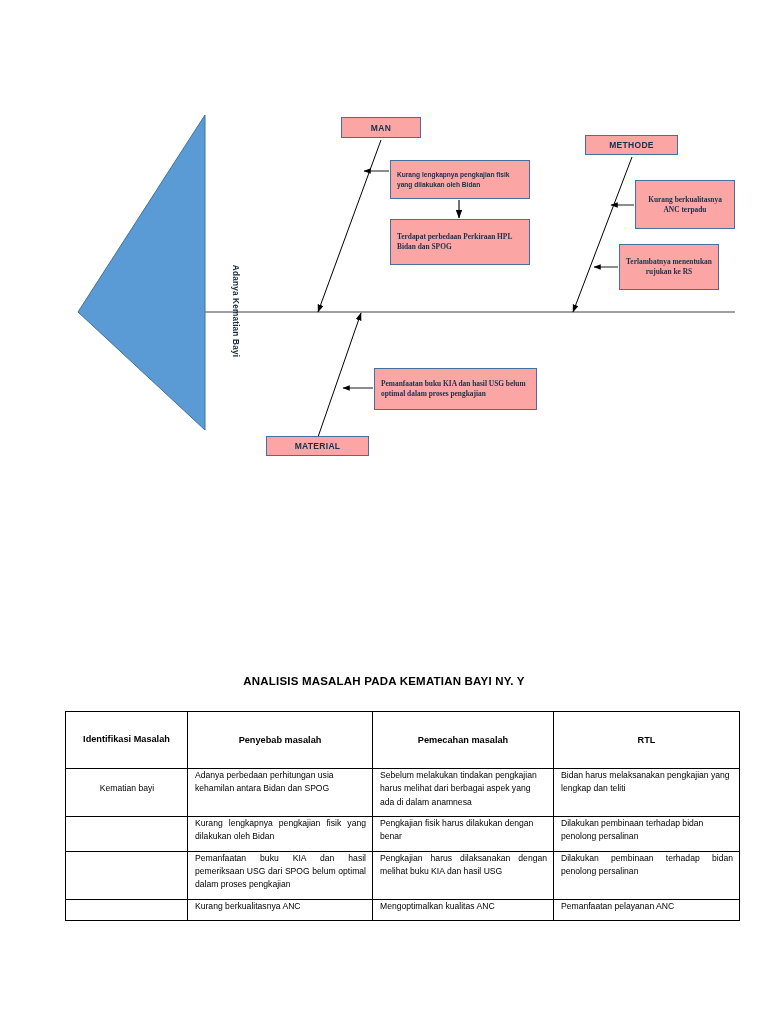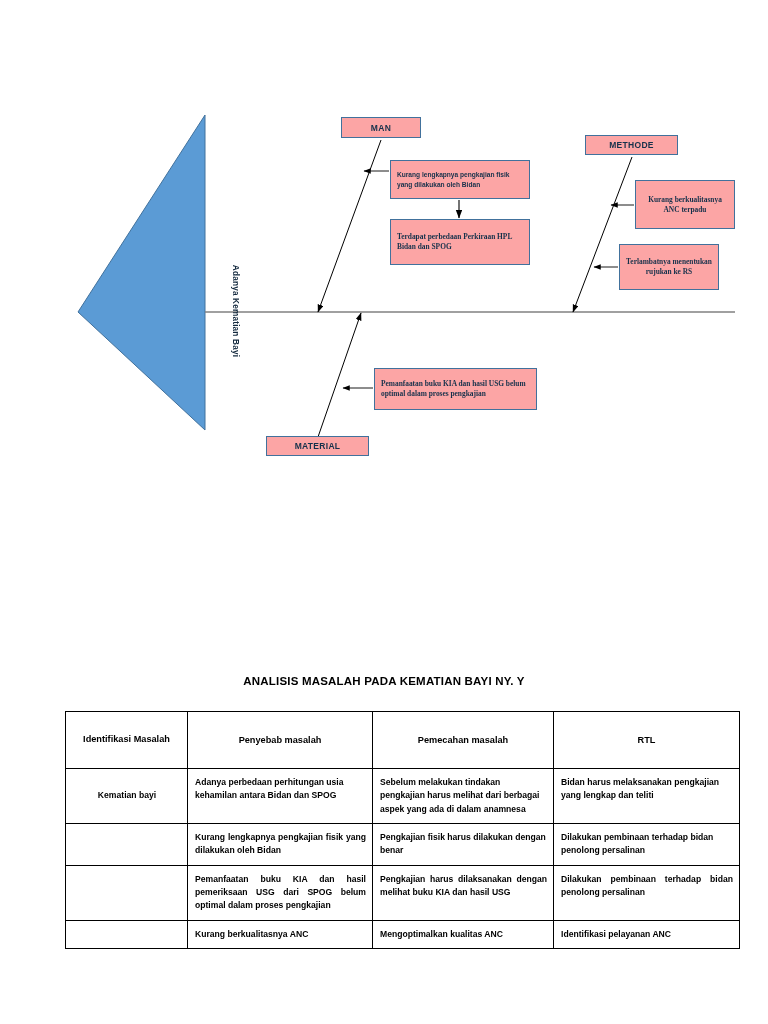--- a/index.html
+++ b/index.html
@@ -126,26 +126,25 @@
     left: 65px;
     top: 711px;
     width: 638px;
     border-collapse: collapse;
     table-layout: fixed;
     border-radius: 8px;
   }
   #analysis-table td, #analysis-table th {
     border: 1px solid #000000;
     vertical-align: top;
-    padding: 7px 6px 7px 7px;
+    padding: 0 6px 7px 7px;
     font-size: 8.6px;
     line-height: 1.55;
     font-family: "Liberation Sans", sans-serif;
     color: #000;
-    font-weight: bold;
   }
   #analysis-table thead th {
     text-align: center;
     vertical-align: middle;
     font-weight: bold;
     font-size: 9.2px;
     height: 44px;
     padding: 6px 4px;
   }
   #analysis-table thead th:first-child { line-height: 1.7; }
@@ -238,16 +237,16 @@
     <tr>
       <td class="col1 idcol"></td>
       <td class="col2 just">Pemanfaatan buku KIA dan hasil pemeriksaan USG dari SPOG belum optimal dalam proses pengkajian</td>
       <td class="col3 just">Pengkajian harus dilaksanakan dengan melihat buku KIA dan hasil USG</td>
       <td class="col4 just">Dilakukan pembinaan terhadap bidan penolong persalinan</td>
     </tr>
     <tr>
       <td class="col1 idcol"></td>
       <td class="col2 just">Kurang berkualitasnya ANC</td>
       <td class="col3 just">Mengoptimalkan kualitas ANC</td>
-      <td class="col4 just">Identifikasi pelayanan ANC</td>
+      <td class="col4 just">Pemanfaatan pelayanan ANC</td>
     </tr>
   </tbody>
 </table>
 
 </body></html>

